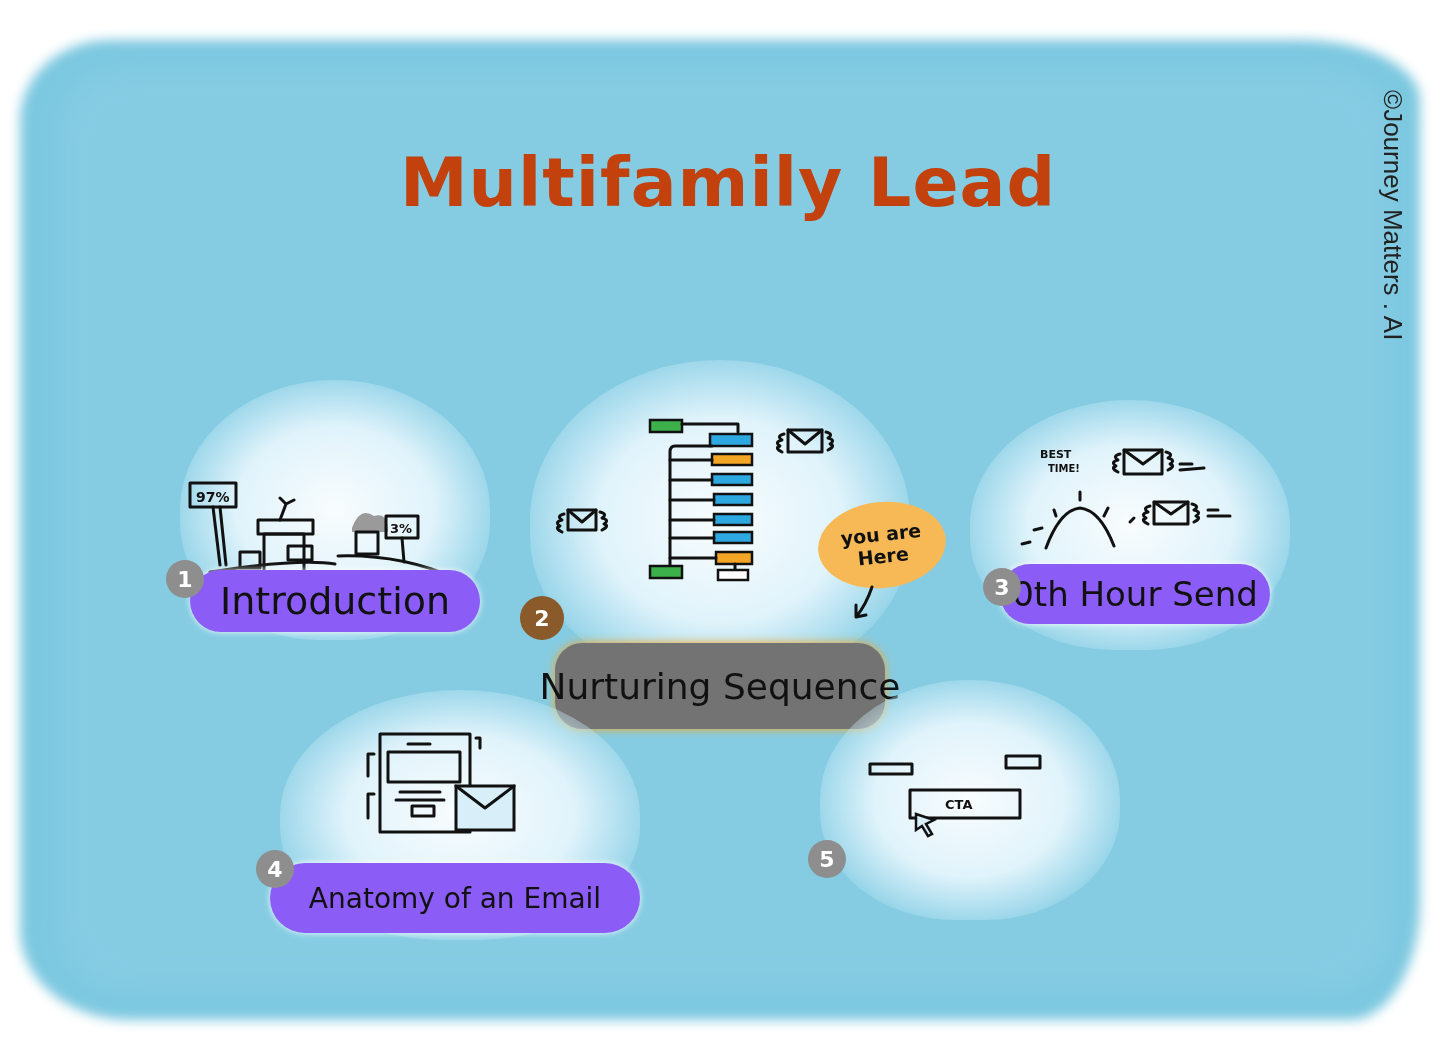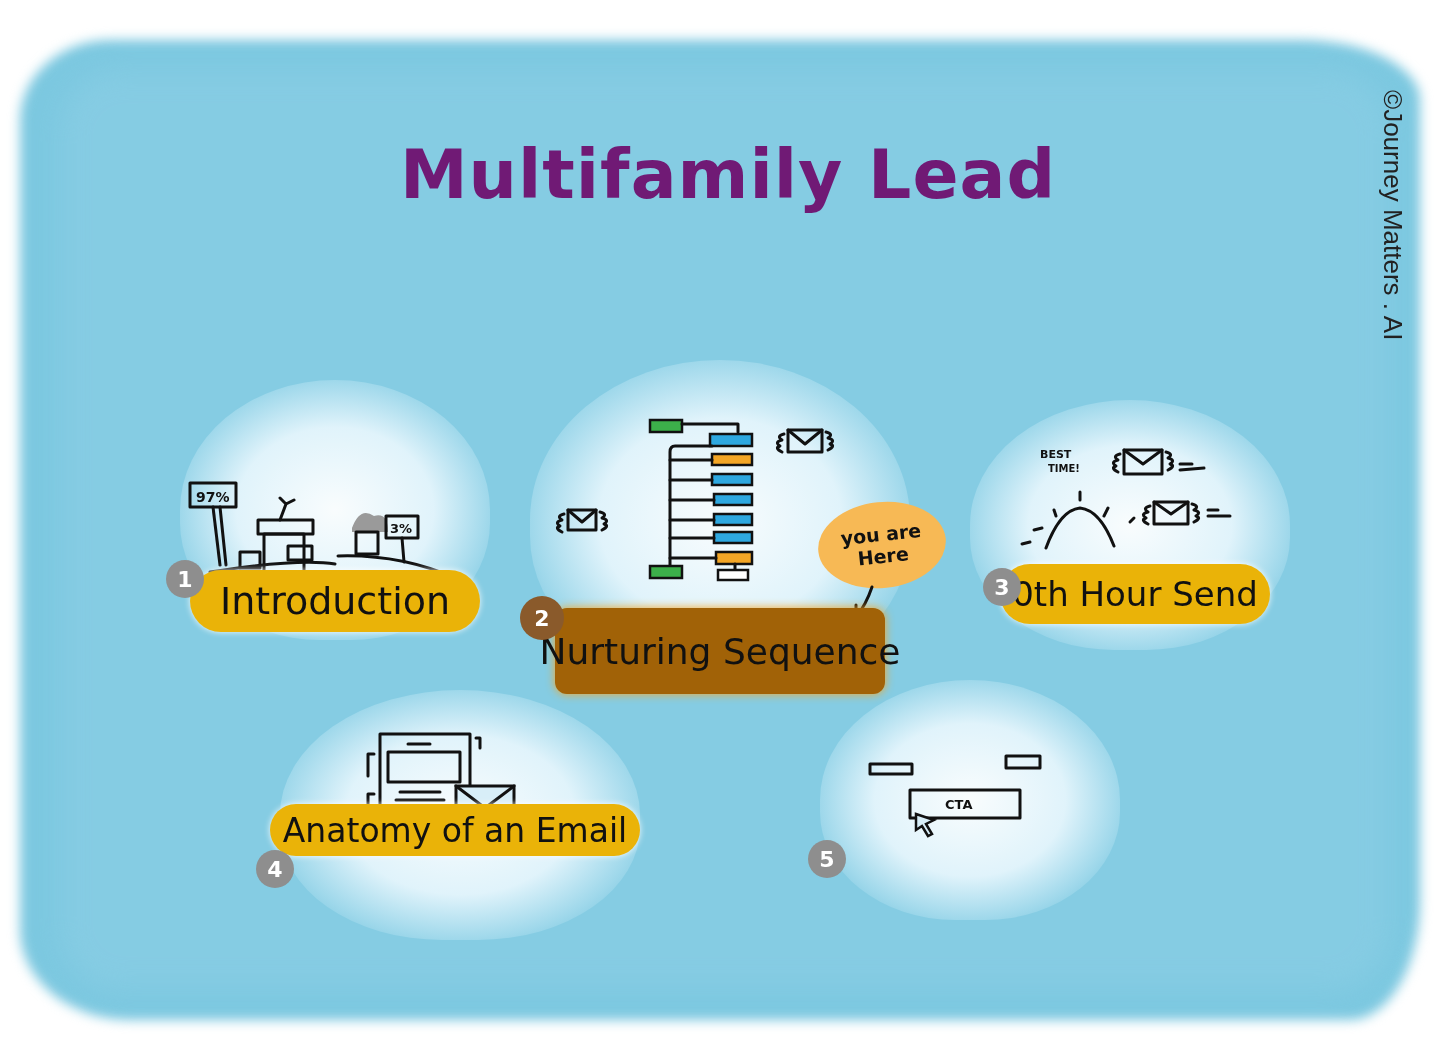--- a/index.html
+++ b/index.html
@@ -14,45 +14,45 @@
     border-radius: 90px 120px 70px 110px / 80px 60px 120px 90px;
     filter: blur(6px);
   }
   .wash2 {
     position: absolute; left: 60px; top: 70px; width: 1330px; height: 920px;
     background: #88cde4;
     border-radius: 60px; filter: blur(14px); opacity: .8;
   }
 
   .title {
-    position: absolute; left: 0; top: 130px; width: 1456px; text-align: center;
+    position: absolute; left: 0; top: 138px; width: 1456px; text-align: center;
     font-family: "DejaVu Sans", sans-serif; font-weight: bold;
-    font-size: 68px; line-height: 90px; color: #701a75; letter-spacing: 1px;
+    font-size: 68px; line-height: 90px; color: #c2410c; letter-spacing: 1px;
   }
   .title span { display: block; }
 
   .copyright {
     position: absolute; left: 1346px; top: 90px; width: 300px;
     transform-origin: left top; transform: translate(62px, 0) rotate(90deg);
     font-family: "Liberation Sans", sans-serif; font-size: 26px; color: #222;
     white-space: nowrap;
   }
 
   .glow {
     position: absolute; border-radius: 50% 50% 45% 45%;
     background: radial-gradient(ellipse at center, rgba(255,255,255,.95) 0%, rgba(240,250,255,.85) 45%, rgba(200,235,247,.4) 70%, rgba(136,205,228,0) 80%);
   }
 
   .label-pill {
-    position: absolute; background: #eab308; border-radius: 40px;
+    position: absolute; background: #8b5cf6; border-radius: 40px;
     font-family: "DejaVu Sans", sans-serif; color: #111; display: flex;
     align-items: center; justify-content: center; white-space: nowrap;
     box-shadow: 0 0 6px rgba(255,255,255,.9);
   }
-  .label-pill.active { background: #a16207; border-radius: 12px; filter: none; box-shadow: 0 0 10px #f3a626; }
+  .label-pill.active { background: #737373; border-radius: 27px; filter: none; box-shadow: 0 0 10px #f3a626; margin-top: 35px; }
 
   .badge {
     position: absolute; width: 38px; height: 38px; border-radius: 50%;
     background: #8e8e8e; color: #fff; font-weight: bold; font-size: 22px;
     display: flex; align-items: center; justify-content: center;
     font-family: "DejaVu Sans", sans-serif;
   }
   .badge.active { background: #8a5a2b; }
 
   .bubble {
@@ -179,21 +179,21 @@
     <rect class="ink" x="28" y="22" width="72" height="30"></rect>
     <line class="ink" x1="40" y1="62" x2="80" y2="62"></line>
     <line class="ink" x1="36" y1="70" x2="84" y2="70"></line>
     <rect class="ink" x="52" y="76" width="22" height="10"></rect>
     <path class="ink" d="M14 24 L8 24 L8 46"></path>
     <path class="ink" d="M14 64 L8 64 L8 88"></path>
     <path class="ink" d="M116 8 L120 8 L120 18"></path>
     <rect x="96" y="56" width="58" height="44" fill="#d8eef8" stroke="#111" stroke-width="3"></rect>
     <path class="ink" d="M96 56 L125 78 L154 56"></path>
   </svg>
-  <div class="label-pill" style="left:270px;top:804px;width:370px;height:52px;font-size:33px;">
+  <div class="label-pill" style="left:270px;top:863px;width:370px;height:70px;font-size:28px;">
     <span>Anatomy of an Email</span>
   </div>
   <div class="badge" style="left:256px;top:850px;">4</div>
 
   <div class="glow" style="left:820px;top:680px;width:300px;height:240px;"></div>
   <svg style="left:860px;top:750px;" width="180" height="90">
     <rect class="ink" x="10" y="14" width="42" height="10"></rect>
     <rect class="ink" x="146" y="6" width="34" height="12"></rect>
     <rect class="ink" x="50" y="40" width="110" height="28"></rect>
     <text x="85" y="59" font-family="DejaVu Sans" font-size="13" font-weight="bold" fill="#111">CTA</text>

